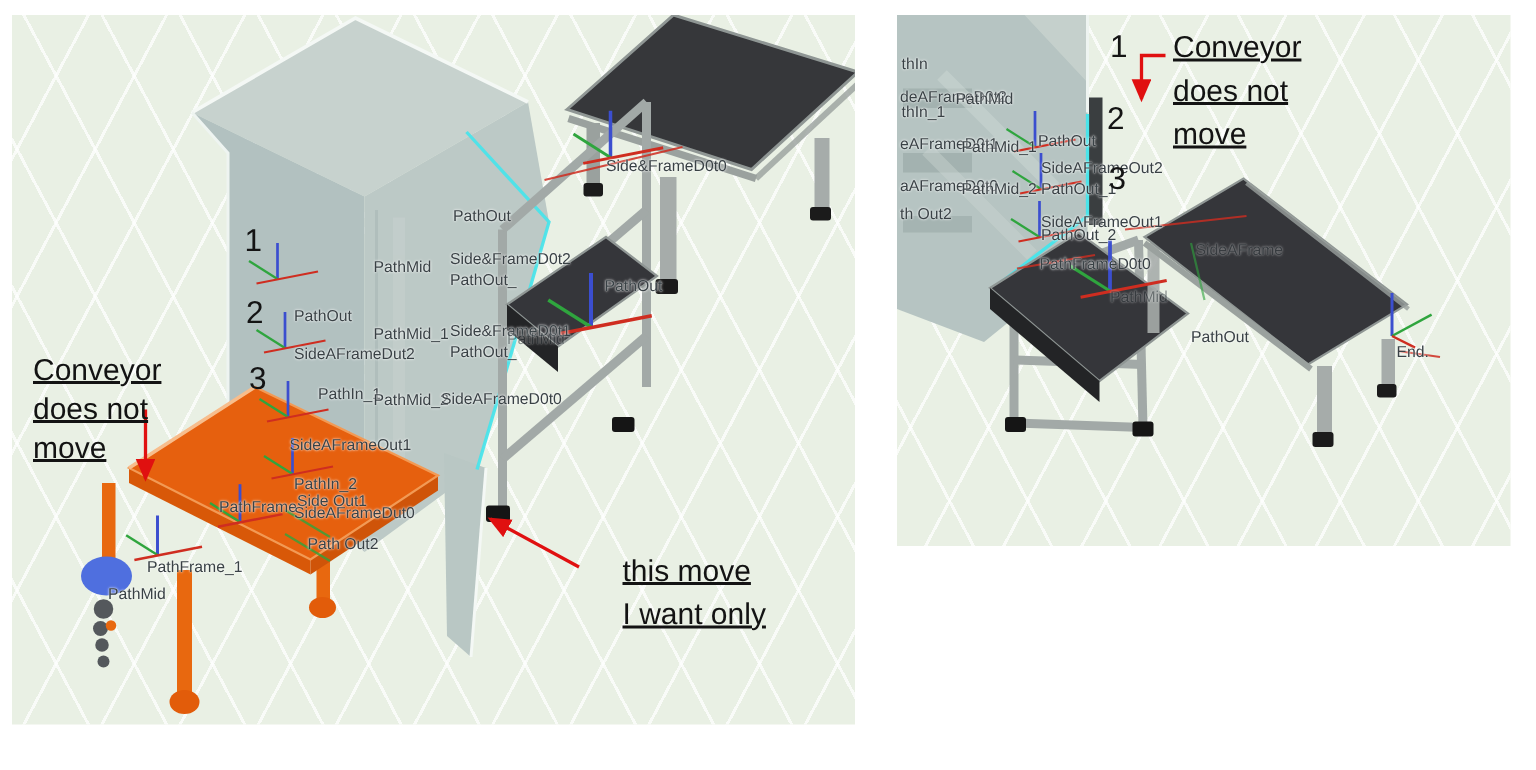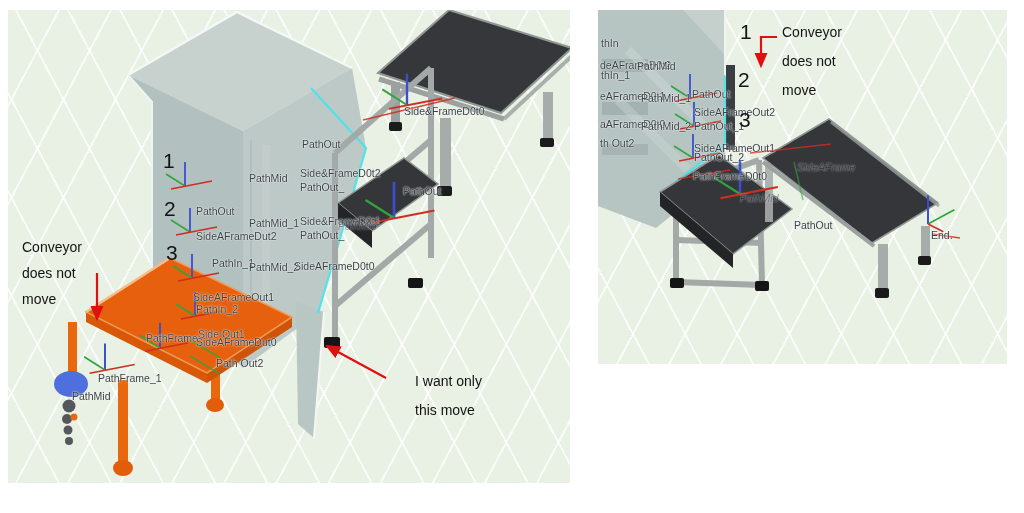--- a/index.html
+++ b/index.html
@@ -15,34 +15,35 @@
   #rightPanel{left:598px;top:10px;width:409px;height:354px;}
   .panel svg{position:absolute;left:0;top:0;}
   .lbl{
     position:absolute;
     font-size:10.5px;
     color:#394145;
     white-space:nowrap;
     text-shadow:0 0 2px rgba(255,255,255,.9),0 0 1px rgba(255,255,255,.9);
     z-index:5;
   }
-  .faded{opacity:.5;font-style:italic;}
+  .faded{opacity:.5;}
   .num{
     position:absolute;
     font-size:21px;
     color:#141414;
     z-index:6;
   }
   .note{
     position:absolute;
-    font-size:14px;
+    font-size:20px;
     color:#131313;
     line-height:26px;
     white-space:nowrap;
     z-index:6;
+    text-decoration:underline;
   }
   .ax-b{stroke:#3b4ecf;stroke-width:1.8;}
   .ax-g{stroke:#2fa53e;stroke-width:1.5;}
   .ax-r{stroke:#cf2d20;stroke-width:1.5;}
   .ann-arrow{stroke:#e01010;stroke-width:2.2;fill:none;}
 </style>
 </head>
 <body>
 
 <div id="leftPanel" class="panel">
@@ -171,42 +172,42 @@
   <div class="lbl" style="left:188px;top:195px">PathOut</div>
   <div class="lbl" style="left:241px;top:207px">PathMid_1</div>
   <div class="lbl" style="left:292px;top:205px">Side&amp;FrameD0t1</div>
   <div class="lbl" style="left:292px;top:219px">PathOut_</div>
   <div class="lbl faded" style="left:330px;top:210px">PathMid</div>
   <div class="lbl" style="left:188px;top:220px">SideAFrameDut2</div>
   <div class="lbl" style="left:204px;top:247px">PathIn_1</div>
   <div class="lbl" style="left:241px;top:251px">PathMid_2</div>
   <div class="lbl" style="left:286px;top:250px">SideAFrameD0t0</div>
   <div class="lbl" style="left:185px;top:281px">SideAFrameOut1</div>
-  <div class="lbl" style="left:188px;top:293px">PathIn_2</div>
+  <div class="lbl" style="left:188px;top:307px">PathIn_2</div>
   <div class="lbl" style="left:138px;top:322px">PathFrame</div>
   <div class="lbl" style="left:190px;top:318px">Side Out1</div>
   <div class="lbl" style="left:188px;top:326px">SideAFrameDut0</div>
-  <div class="lbl" style="left:208px;top:347px">Path Out2</div>
+  <div class="lbl" style="left:197px;top:347px">Path Out2</div>
   <div class="lbl" style="left:90px;top:362px">PathFrame_1</div>
   <div class="lbl" style="left:64px;top:380px">PathMid</div>
   <div class="lbl" style="left:395px;top:175px">PathOut</div>
   <div class="lbl" style="left:396px;top:95px">Side&amp;FrameD0t0</div>
 
   <div class="num" style="left:155px;top:139px">1</div>
   <div class="num" style="left:156px;top:187px">2</div>
   <div class="num" style="left:158px;top:231px">3</div>
 
   <div class="note" style="left:14px;top:224px">
     <div>Conveyor</div>
     <div>does not</div>
     <div>move</div>
   </div>
   <div class="note" style="left:407px;top:357px;line-height:29px">
+    <div>this move</div>
     <div>I want only</div>
-    <div>this move</div>
   </div>
 </div>
 
 <div id="rightPanel" class="panel">
   <svg width="409" height="293" viewBox="0 0 409 293">
     <defs>
       <marker id="arrR" markerWidth="9" markerHeight="9" refX="6" refY="3" orient="auto">
         <path d="M0,0 L7,3 L0,6 z" fill="#e01010"></path>
       </marker>
     </defs>

